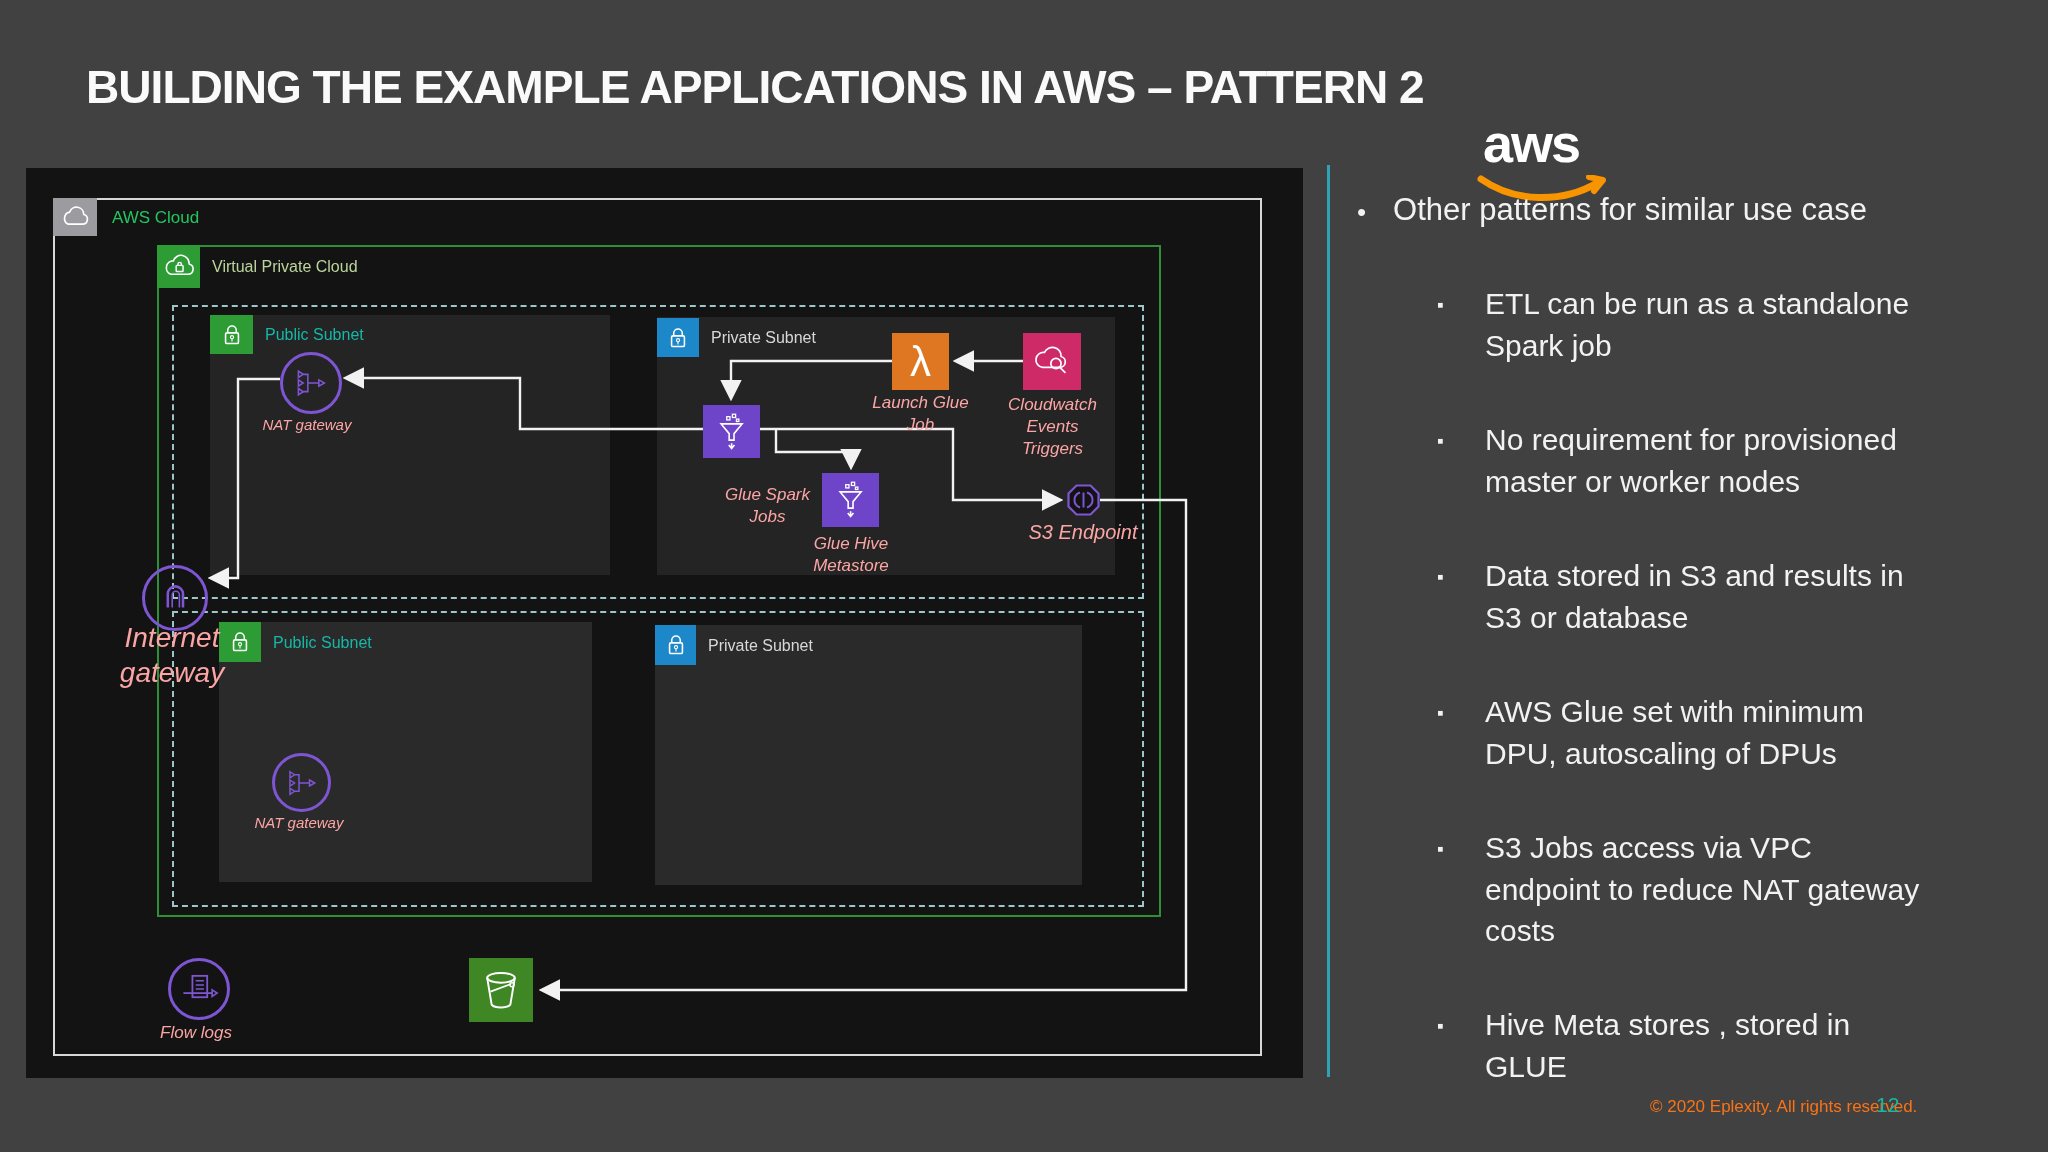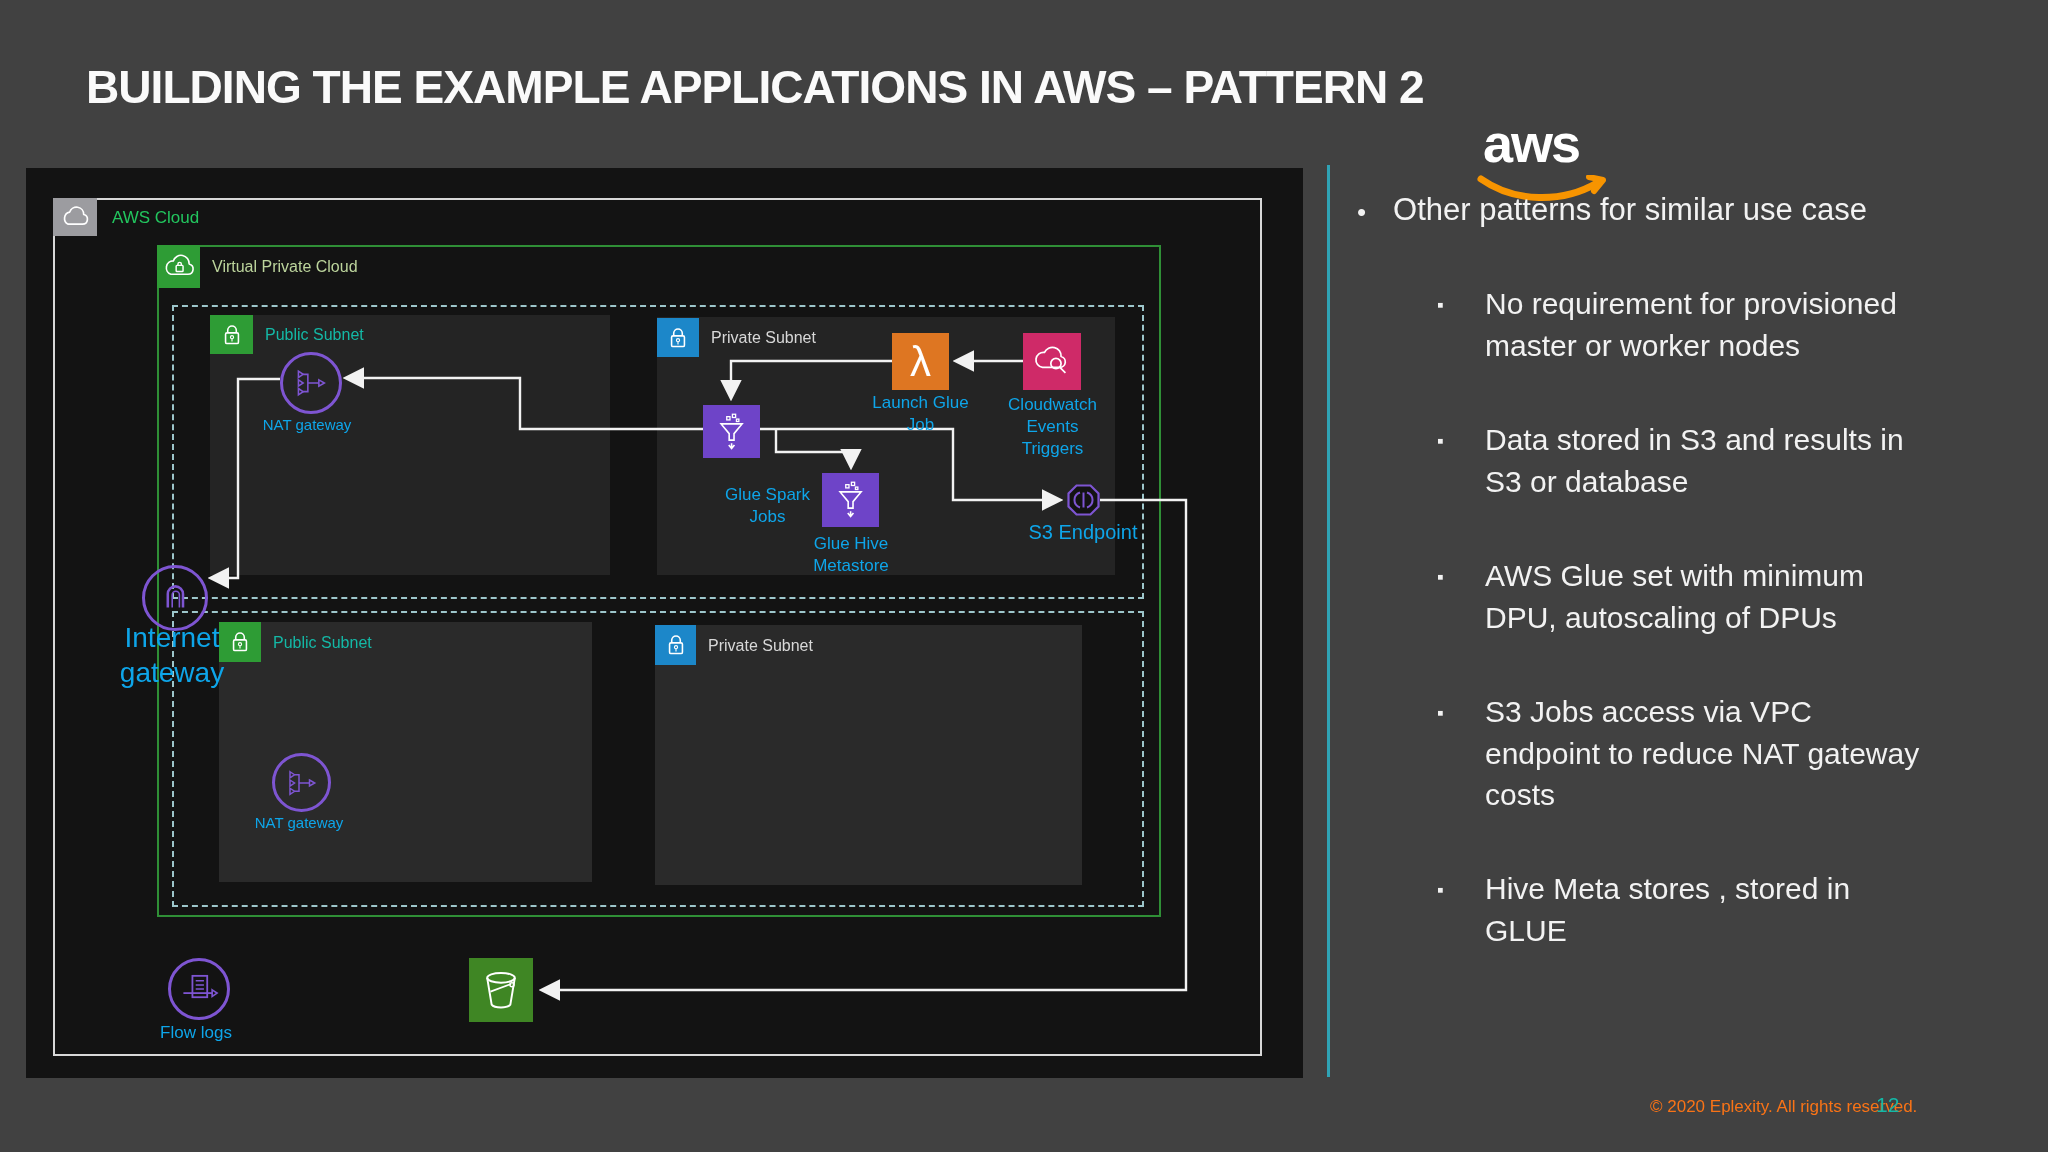--- a/index.html
+++ b/index.html
@@ -20,21 +20,21 @@
   .vpc-icon{left:157px;top:245px;width:43px;height:43px;background:#2E9C35;}
   .vpc-label{left:212px;top:258px;font-size:16px;color:#BCD49C;z-index:8;}
   .dashed{border:2px dashed #9DC6CB;z-index:4;}
   .dash1{left:172px;top:305px;width:968px;height:290px;}
   .dash2{left:172px;top:611px;width:968px;height:292px;}
   .subpanel{background:#242424;z-index:2;}
   .subpanel2{background:#2A2A2A;z-index:2;}
   .lbl{position:absolute;color:#F2F2F2;z-index:8;}
   .sublbl-g{color:#14b8a6;font-size:16px;}
   .sublbl-w{color:#D8D8D8;font-size:16px;}
-  .nlabel{position:absolute;color:#0ea5e9;font-size:17px;line-height:22px;text-align:center;z-index:8;}
+  .nlabel{position:absolute;color:#fca5a5;font-size:17px;line-height:22px;text-align:center;z-index:8;font-style:italic;}
   .circle{border:3px solid #7E55D2;border-radius:50%;z-index:7;display:flex;align-items:center;justify-content:center;background:transparent;}
 
   .node-sq{z-index:7;display:flex;align-items:center;justify-content:center;}
   .lambda-glyph{color:#fff;font-size:42px;line-height:1;font-weight:400;}
 
   .connectors{left:0;top:0;z-index:6;pointer-events:none;}
 
   
   .divider{left:1327px;top:165px;width:3px;height:912px;background:#2FA3B5;z-index:2;}
   .awslogo-text{left:1483px;top:112px;font-size:54px;font-weight:700;color:#FFF;letter-spacing:-2px;}
@@ -257,20 +257,21 @@
       <path d="M112 2 L126 5 L117 16" fill="none" stroke="#F79400" stroke-width="6" stroke-linecap="round" stroke-linejoin="round"></path>
     </svg>
   </div>
 
   <div class="abs main-bullet">
     <span class="dot">•</span>
     <span>Other patterns for similar use case</span>
   </div>
 
   <ul class="abs subnotes">
+    <li>ETL can be run as a standalone Spark job</li>
     <li>No requirement for provisioned master or worker nodes</li>
     <li>Data stored in S3  and results in S3 or database</li>
     <li>AWS Glue set with minimum DPU, autoscaling of DPUs</li>
     <li>S3 Jobs access via VPC endpoint to reduce NAT gateway costs</li>
     <li>Hive Meta stores , stored in GLUE</li>
   </ul>
 
   <div class="abs footer">© 2020 Eplexity. All rights reserved.</div>
   <div class="abs pagenum">12</div>
 

